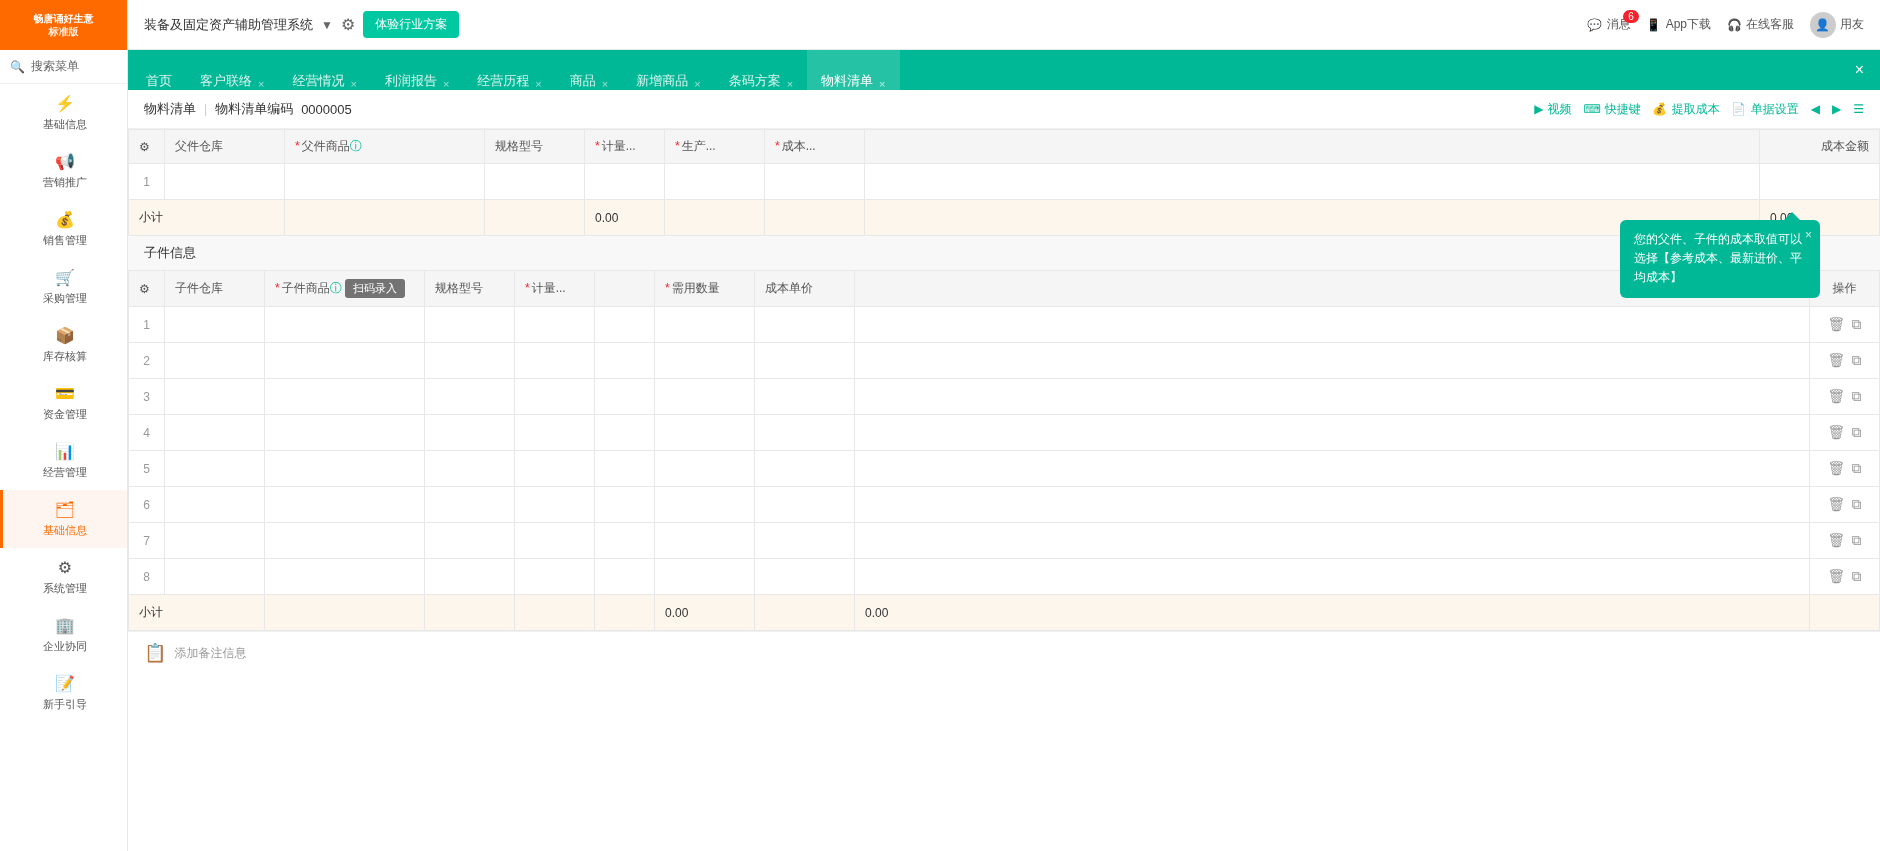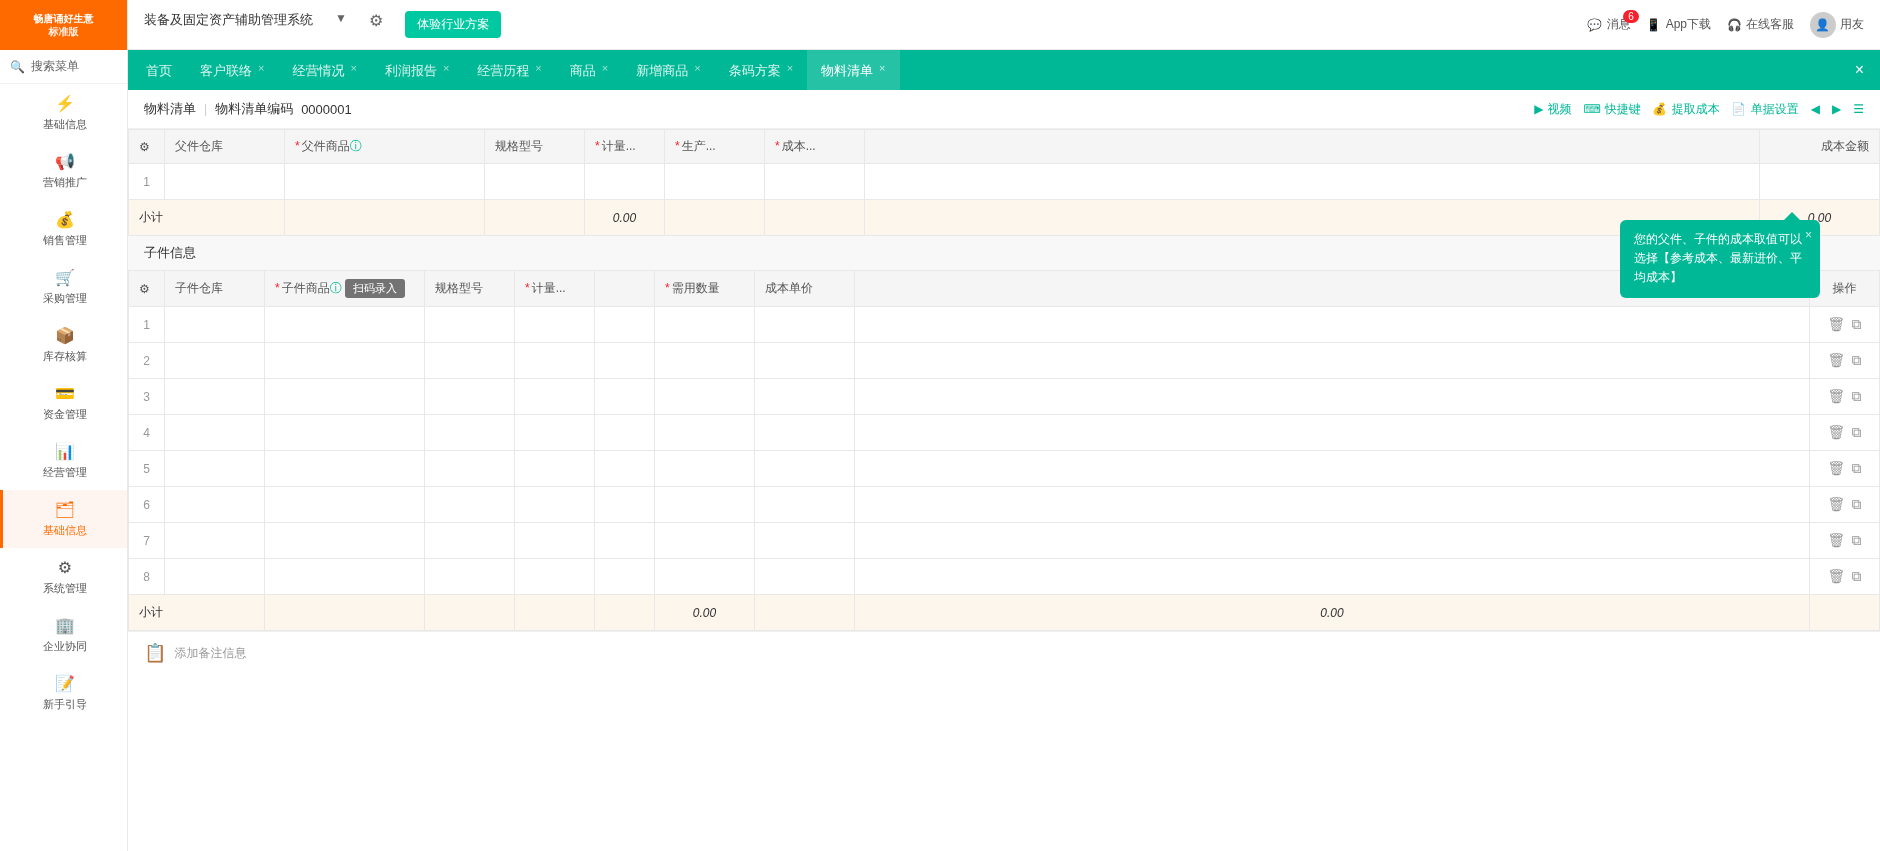--- a/index.html
+++ b/index.html
@@ -67,22 +67,22 @@
       height: 50px;
       display: flex;
       align-items: center;
       justify-content: space-between;
       padding: 0 16px;
       border-bottom: 1px solid #e8e8e8;
       flex-shrink: 0;
     }
     .top-header-left {
       display: flex;
-      align-items: flex-start;
-      gap: 22px;
+      align-items: center;
+      gap: 8px;
     }
     .system-title { font-size: 13px; color: #333; }
     .top-header-left .dropdown-btn {
       background: none;
       border: none;
       cursor: pointer;
       color: #666;
       font-size: 12px;
     }
     .gear-btn {
@@ -143,22 +143,22 @@
       display: flex;
       align-items: center;
       height: 40px;
       padding: 0 4px;
       flex-shrink: 0;
       overflow-x: auto;
     }
     .tab-item {
       height: 40px;
       display: flex;
-      align-items: flex-start;
-      padding: 12px 14px;
+      align-items: flex-end;
+      padding: 0 14px;
       color: rgba(255,255,255,0.85);
       cursor: pointer;
       font-size: 13px;
       white-space: nowrap;
       gap: 6px;
     }
     .tab-item.active { background: rgba(255,255,255,0.15); color: white; font-weight: 500; }
     .tab-close {
       font-size: 11px;
       opacity: 0.7;
@@ -248,21 +248,21 @@
     }
     .data-table tr.subtotal-row td {
       background: #fdf6ec;
       font-weight: 500;
     }
     .data-table .row-num {
       color: #999;
       text-align: center;
       width: 36px;
     }
-    .data-table .text-right { text-align: center; font-style: italic; }
+    .data-table .text-right { text-align: left; }
     .table-actions {
       display: flex;
       gap: 6px;
       justify-content: center;
     }
     .action-icon {
       cursor: pointer;
       color: #999;
       font-size: 14px;
     }
@@ -466,21 +466,21 @@
       <span class="tab-bar-close-btn">×</span>
     </div>
   </div>
 
   <div class="page-content" style="position:relative;">
 
     <div class="sub-header">
       <span class="sub-header-title">物料清单</span>
       <span class="sub-header-divider">|</span>
       <span class="sub-header-title">物料清单编码</span>
-      <span class="sub-header-code">0000001</span>
+      <span class="sub-header-code">0000005</span>
       <div class="sub-header-right">
         <div class="sub-header-action">
           <span>▶</span>
           <span>视频</span>
         </div>
         <div class="sub-header-action">
           <span>⌨</span>
           <span>快捷键</span>
         </div>
         <div class="sub-header-action">

